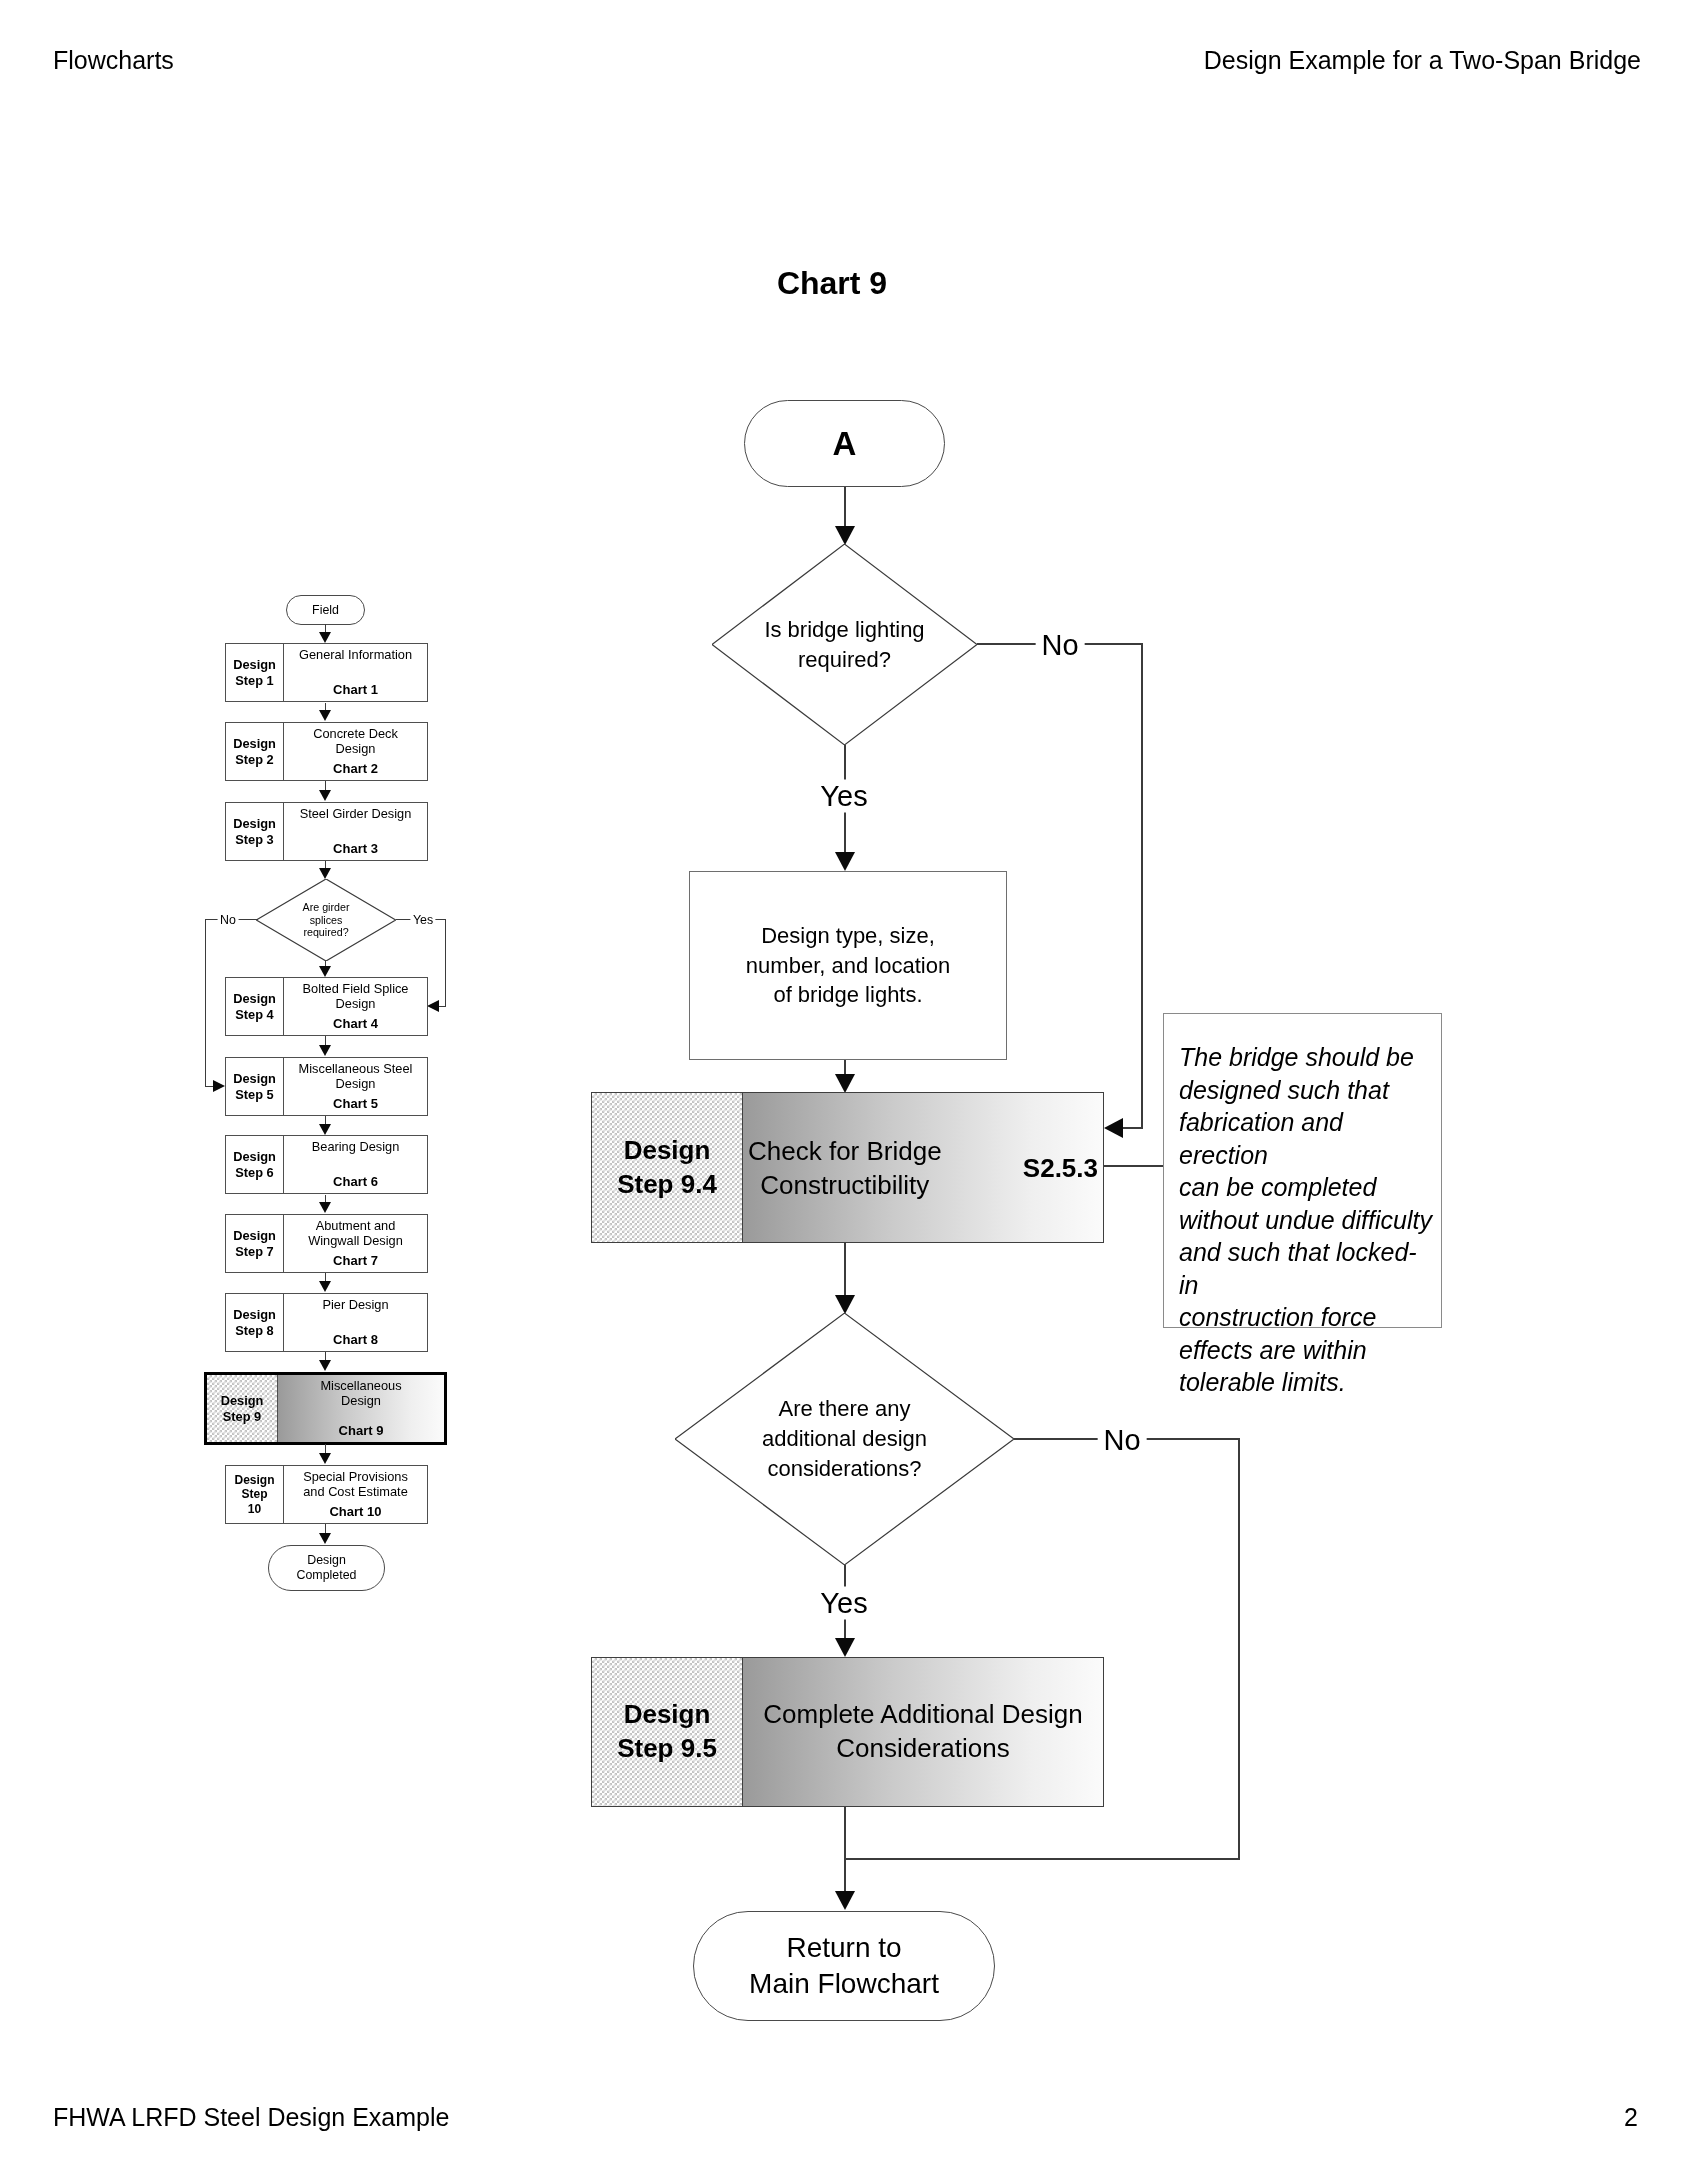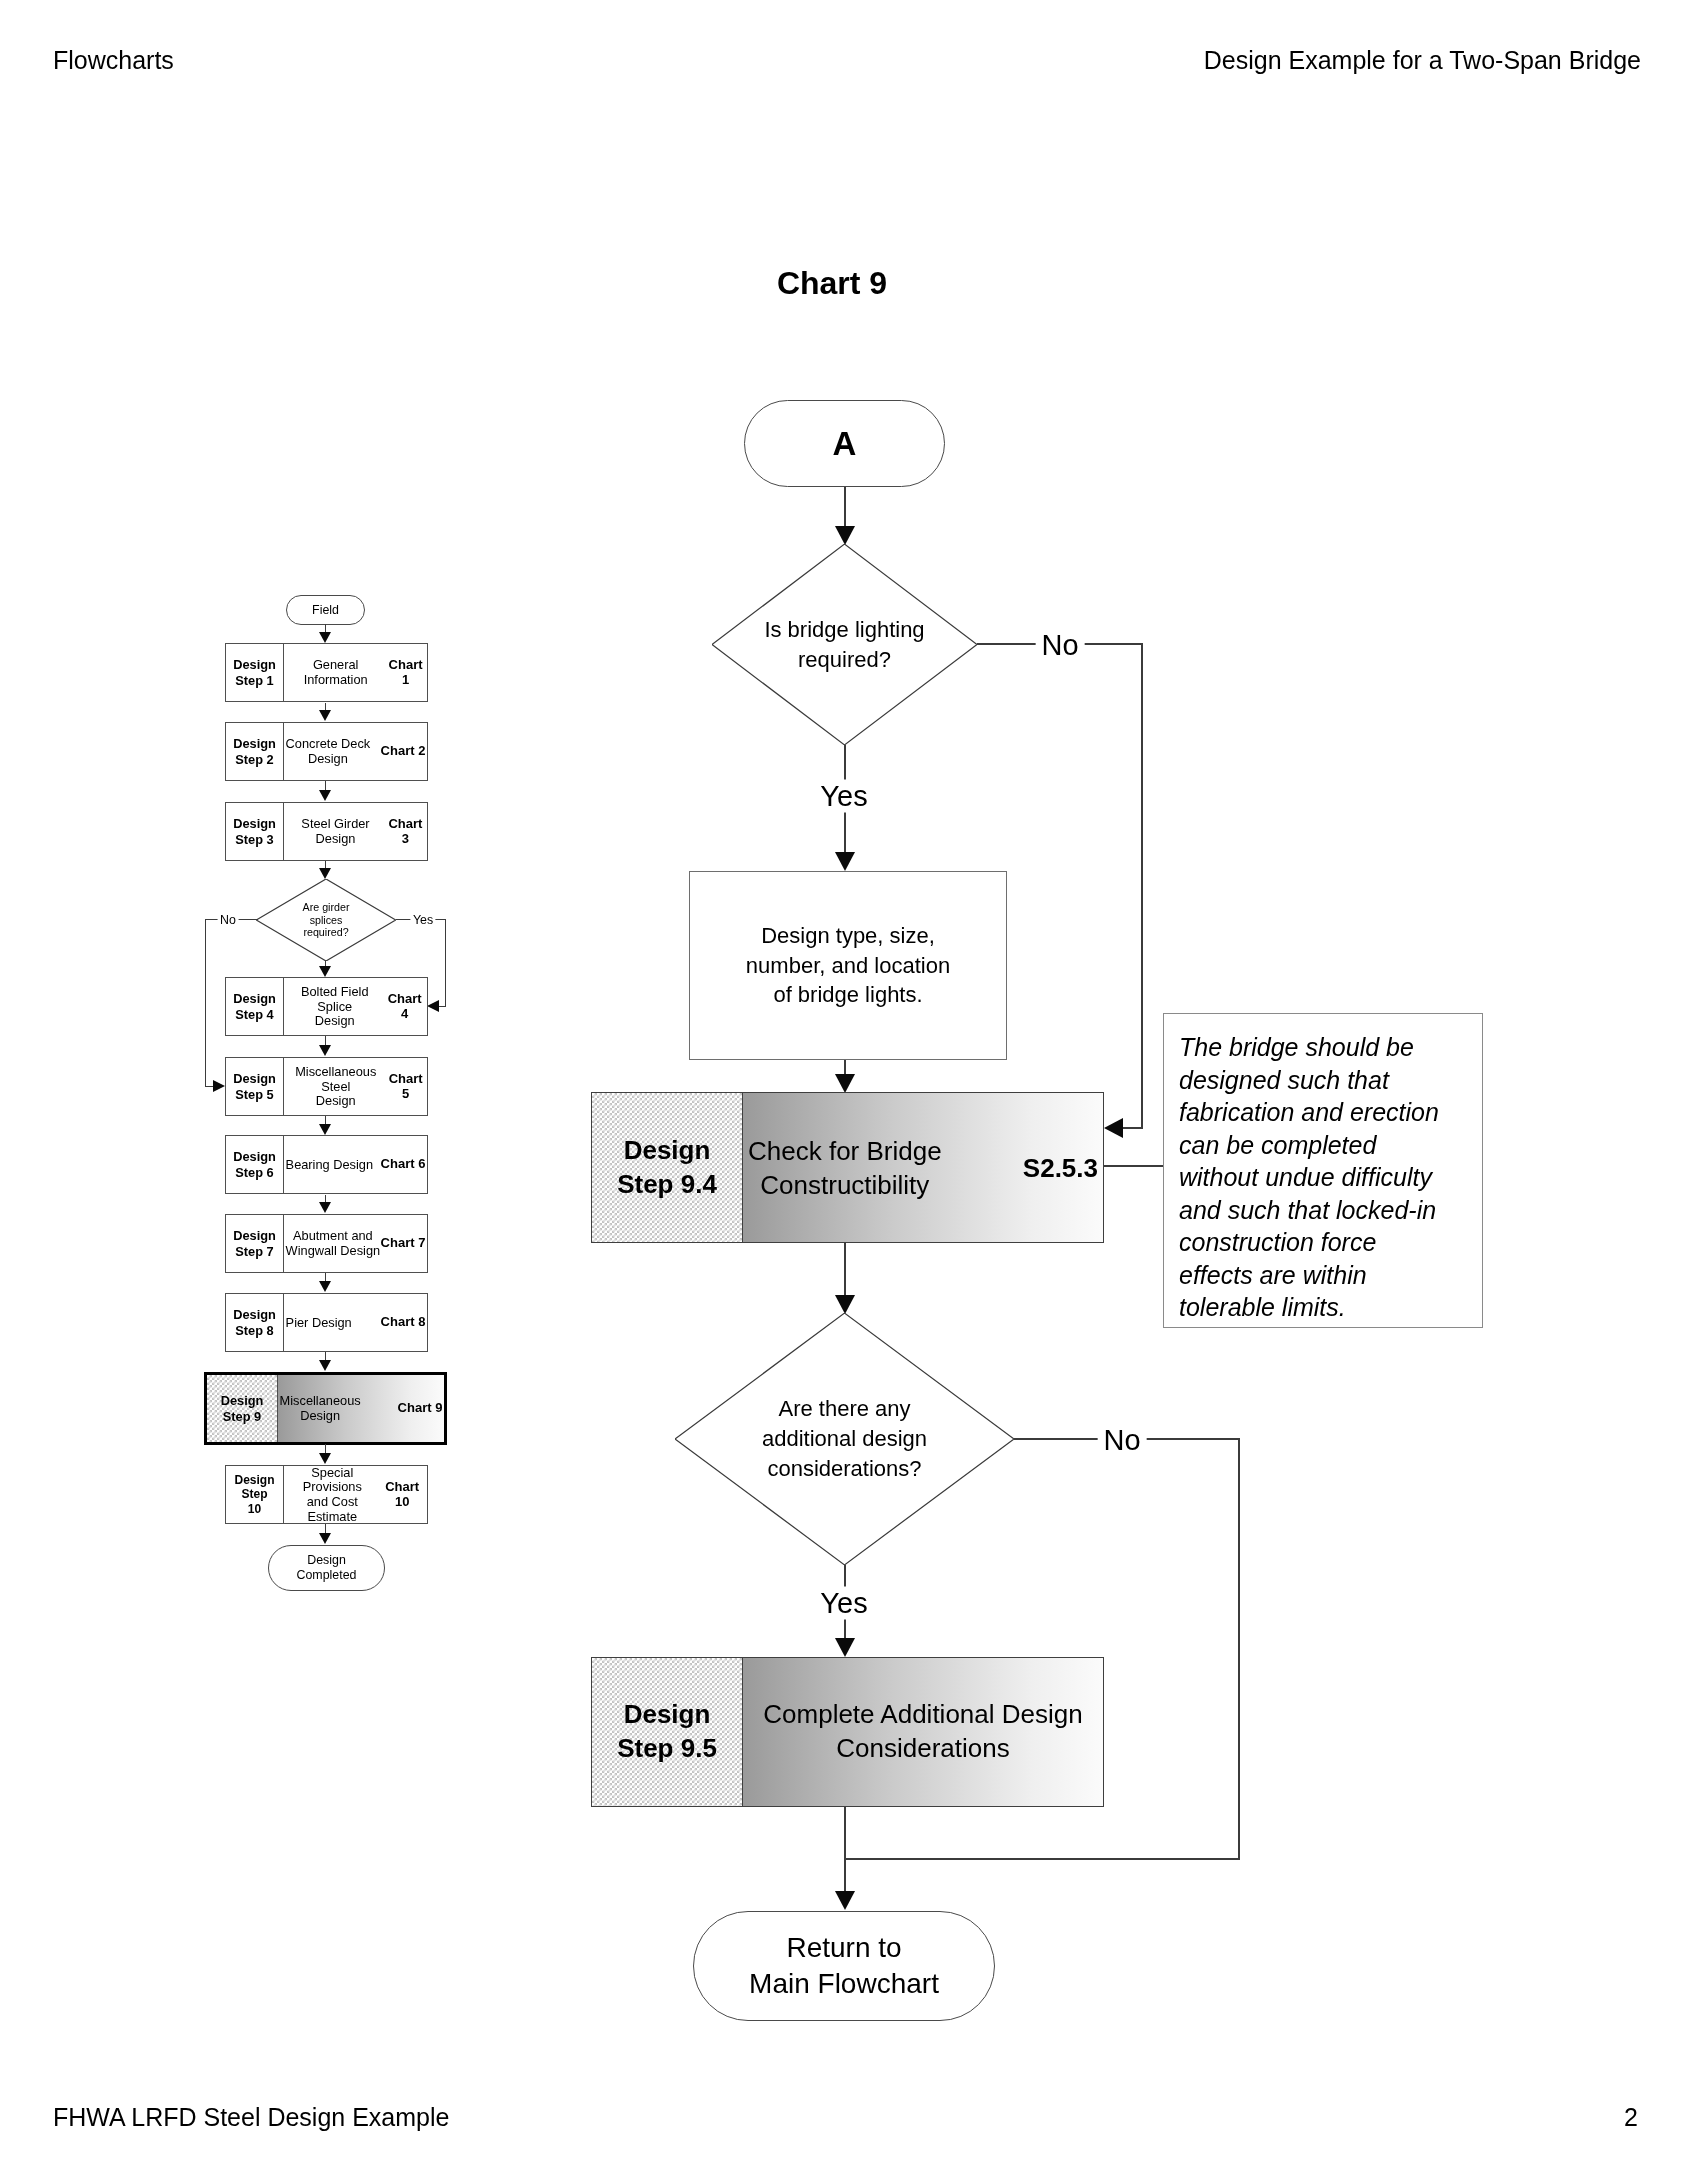--- a/index.html
+++ b/index.html
@@ -45,21 +45,21 @@
                    display:flex;align-items:center;justify-content:center;text-align:center;
                    font-weight:bold;font-size:26px;line-height:1.3;}
   .bigstep .cell-r{flex:1;display:flex;flex-direction:row;align-items:center;text-align:center;
                    font-size:26px;line-height:1.3;}
   
   .mstep{position:absolute;left:225px;width:203px;height:59px;display:flex;
          background:#fff;border:1.2px solid #4f4f4f;box-sizing:border-box;}
   .mstep .ml-cell{width:58px;border-right:1.2px solid #4f4f4f;box-sizing:border-box;
          display:flex;align-items:center;justify-content:center;text-align:center;
          font-weight:bold;font-size:12.8px;line-height:1.2;}
-  .mstep .mb-cell{flex:1;display:flex;flex-direction:row;justify-content:space-between;
+  .mstep .mb-cell{flex:1;display:flex;flex-direction:column;justify-content:space-between;
          align-items:center;text-align:center;font-size:12.8px;line-height:1.15;padding:4.1px 1.6px 3.3px;}
   .mchart{font-weight:bold;font-size:13px;}
   .mstep-hl{left:204px;width:243px;height:73px;border:3.3px solid #000;}
   .mstep-hl .ml-cell{width:71px;}
 </style>
 </head>
 <body>
 
 <div id="page">
 
@@ -253,21 +253,21 @@
       <div class="cell-l hatch ml">Design
 Step 9.4</div>
       <div class="cell-r grad" style="justify-content:space-between;padding:15px 5px 11.5px;">
         <div class="ml">Check for Bridge
 Constructibility</div>
         <div class="bold">S2.5.3</div>
       </div>
     </div>
 
     <div class="hline" style="left:1104px;top:1165px;width:59px;"></div>
-    <div class="abs note ml" style="left:1163px;top:1013px;width:320px;height:315px;border:1.2px solid #8a8a8a;box-sizing:border-box;padding:17px 5px 0 15px;background:#fff;">The bridge should be
+    <div class="abs note ml" style="left:1163px;top:1013px;width:279px;height:315px;border:1.2px solid #8a8a8a;box-sizing:border-box;padding:27px 5px 0 15px;background:#fff;">The bridge should be
 designed such that
 fabrication and erection
 can be completed
 without undue difficulty
 and such that locked-in
 construction force
 effects are within
 tolerable limits.</div>
 
     <div class="vline" style="left:844px;top:1242px;height:54px;"></div>

